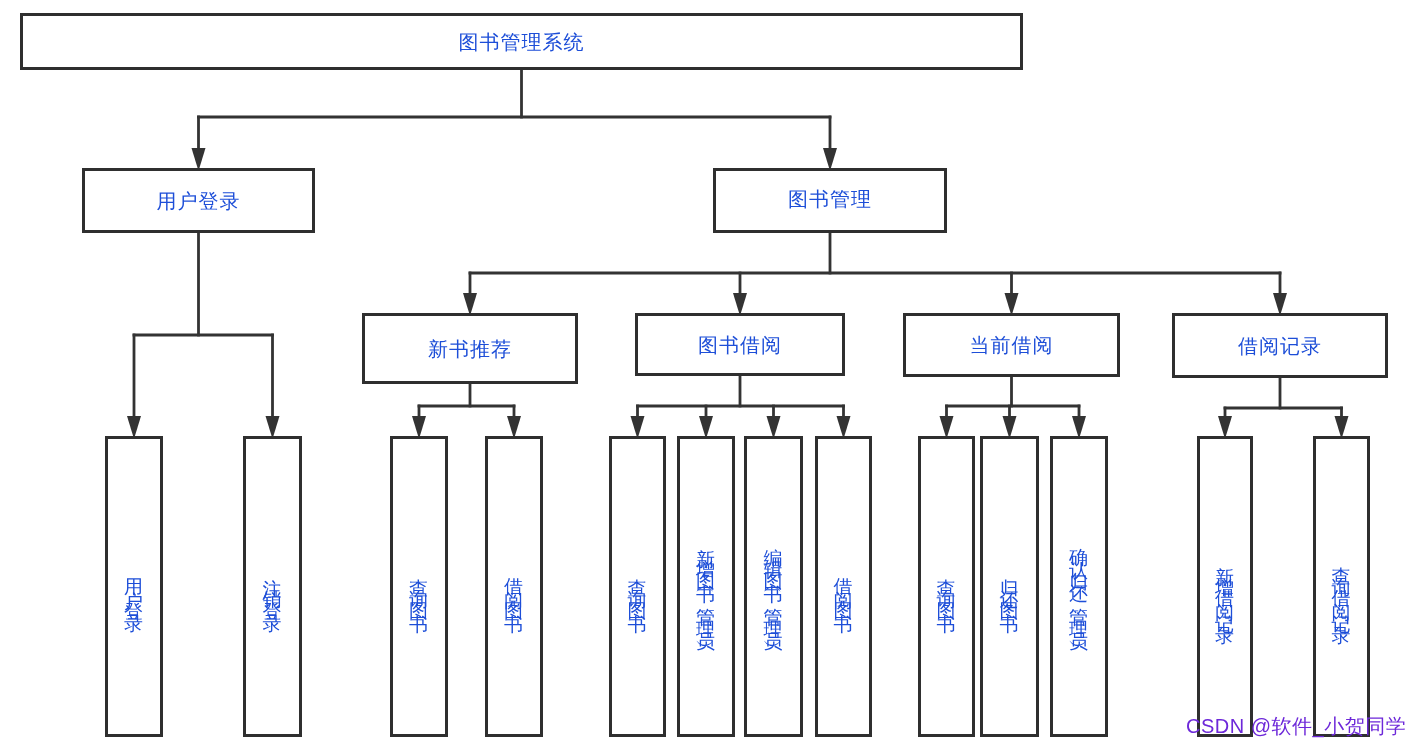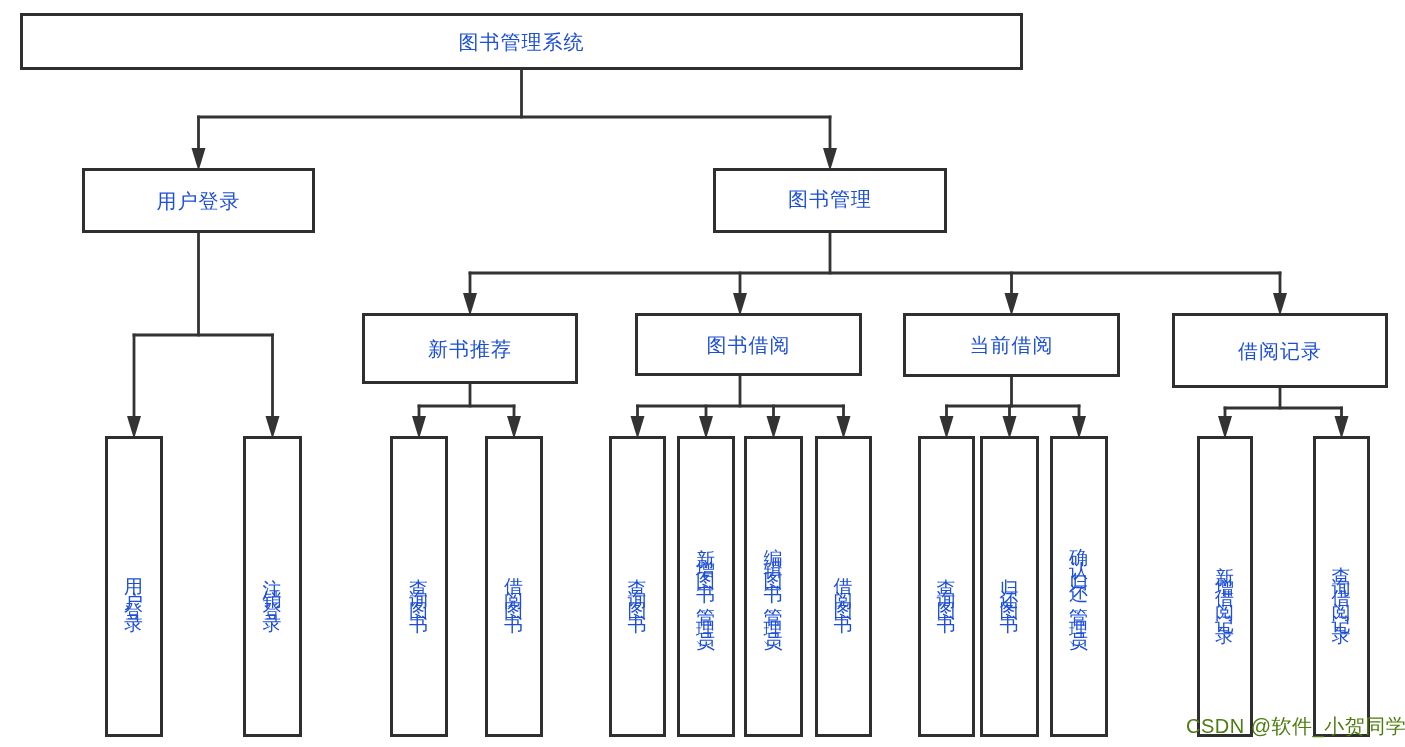--- a/index.html
+++ b/index.html
@@ -92,28 +92,28 @@
       <polygon points="1002.5,416 1016.5,416 1009.5,439" fill="#333333"></polygon>
       <line x1="1079" y1="406" x2="1079" y2="427" stroke="#333333" stroke-width="2.8" stroke-linecap="square"></line>
       <polygon points="1072,416 1086,416 1079,439" fill="#333333"></polygon>
       <line x1="1280" y1="376" x2="1280" y2="408" stroke="#333333" stroke-width="2.8" stroke-linecap="square"></line>
       <line x1="1225" y1="408" x2="1341.5" y2="408" stroke="#333333" stroke-width="2.8" stroke-linecap="square"></line>
       <line x1="1225" y1="408" x2="1225" y2="427" stroke="#333333" stroke-width="2.8" stroke-linecap="square"></line>
       <polygon points="1218,416 1232,416 1225,439" fill="#333333"></polygon>
       <line x1="1341.5" y1="408" x2="1341.5" y2="427" stroke="#333333" stroke-width="2.8" stroke-linecap="square"></line>
       <polygon points="1334.5,416 1348.5,416 1341.5,439" fill="#333333"></polygon>
     </svg>
-  <div id="watermark" style="color: #4d7c0f;">CSDN @软件_小贺同学</div>
+  <div id="watermark" style="color: #6d28d9;">CSDN @软件_小贺同学</div>
 <div class="node" style="left: 20px; top: 13px; width: 1003px; height: 57px;">图书管理系统</div>
     <div class="node" style="left: 82px; top: 168px; width: 233px; height: 65px;">用户登录</div>
     <div class="node" style="left: 713px; top: 168px; width: 234px; height: 65px; font-family: Liberation Mono, monospace;">图书管理</div>
     <div class="node" style="left: 362px; top: 313px; width: 216px; height: 71px;">新书推荐</div>
-    <div class="node" style="left: 635px; top: 313px; width: 227px; height: 63px;">图书借阅</div>
+    <div class="node" style="left: 635px; top: 313px; width: 210px; height: 63px;">图书借阅</div>
     <div class="node" style="left: 903px; top: 313px; width: 217px; height: 64px;">当前借阅</div>
-    <div class="node" style="left: 1172px; top: 313px; width: 216px; height: 75px;">借阅记录</div>
+    <div class="node" style="left: 1172px; top: 313px; width: 216px; height: 65px;">借阅记录</div>
     <div class="node v" style="left: 105px; top: 436px; width: 58px; height: 301px;">用户登录</div>
     <div class="node v" style="left: 243px; top: 436px; width: 59px; height: 301px;">注销登录</div>
     <div class="node v" style="left: 390px; top: 436px; width: 58px; height: 301px;">查询图书</div>
     <div class="node v" style="left: 485px; top: 436px; width: 58px; height: 301px;">借阅图书</div>
     <div class="node v" style="left: 609px; top: 436px; width: 57px; height: 301px;">查询图书</div>
     <div class="node v" style="left: 677px; top: 436px; width: 58px; height: 301px;">新增图书（管理员）</div>
     <div class="node v" style="left: 744px; top: 436px; width: 59px; height: 301px;">编辑图书（管理员）</div>
     <div class="node v" style="left: 815px; top: 436px; width: 57px; height: 301px;">借阅图书</div>
     <div class="node v" style="left: 918px; top: 436px; width: 57px; height: 301px;">查询图书</div>
     <div class="node v" style="left: 980px; top: 436px; width: 59px; height: 301px;">归还图书</div>

